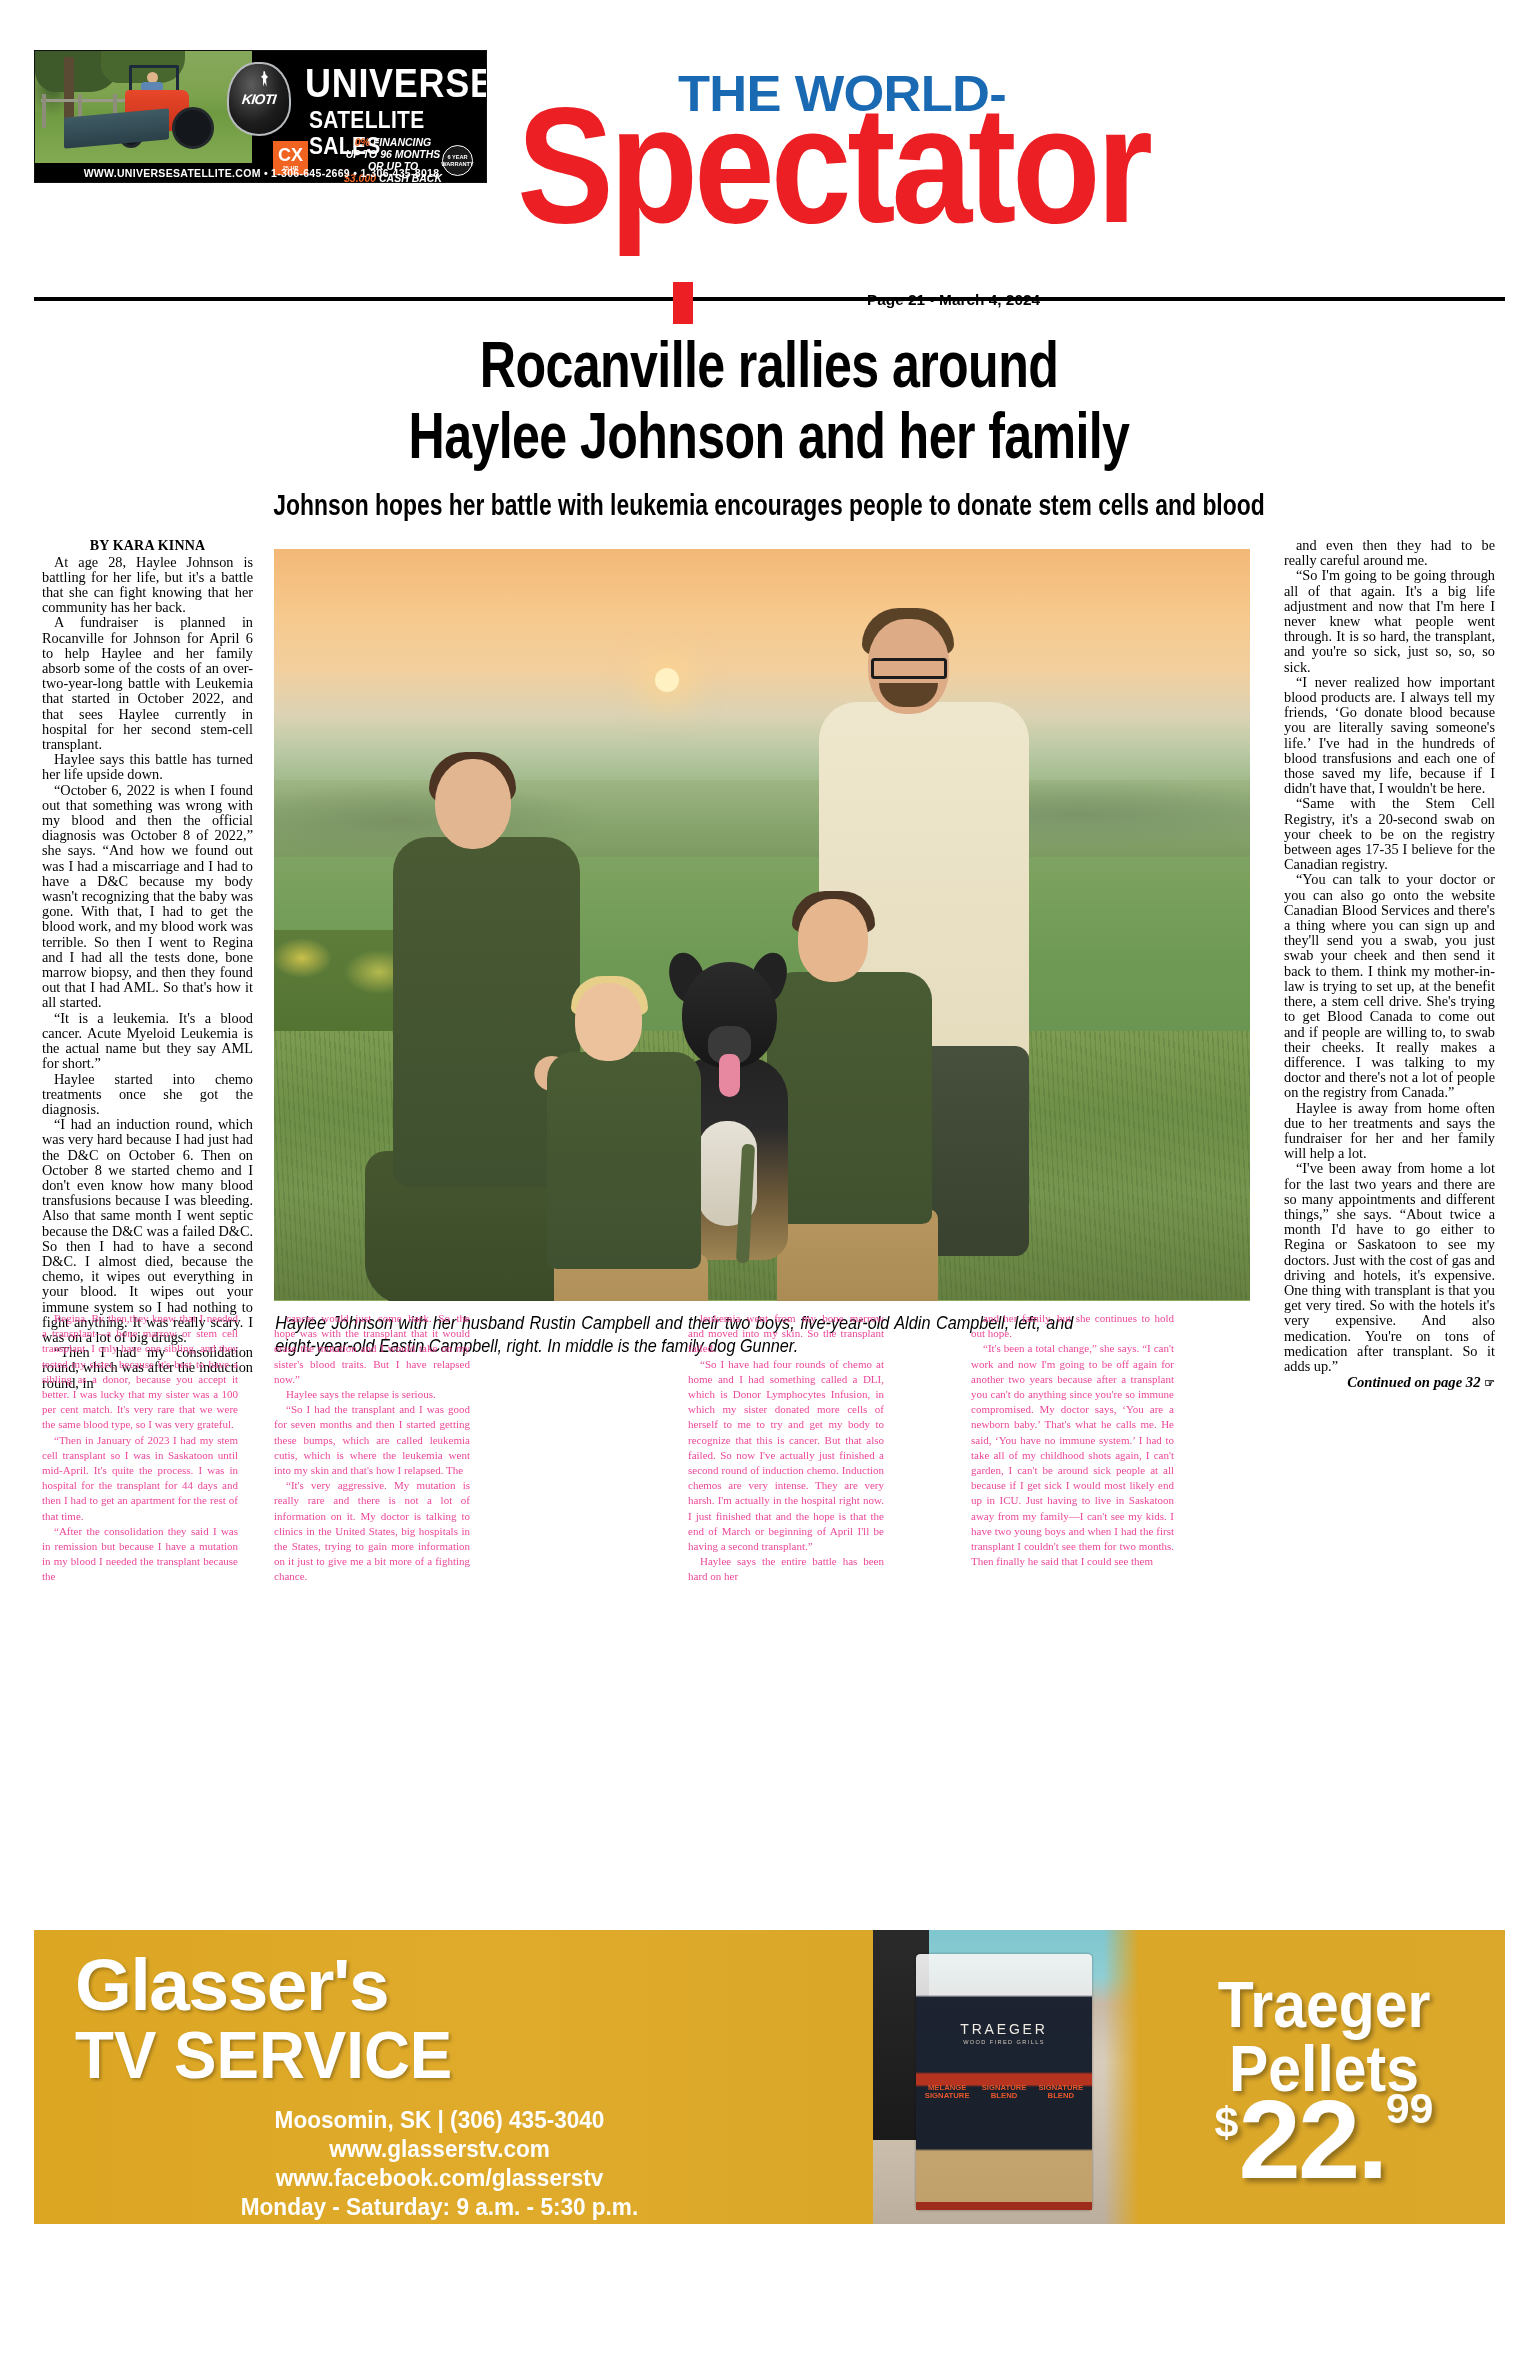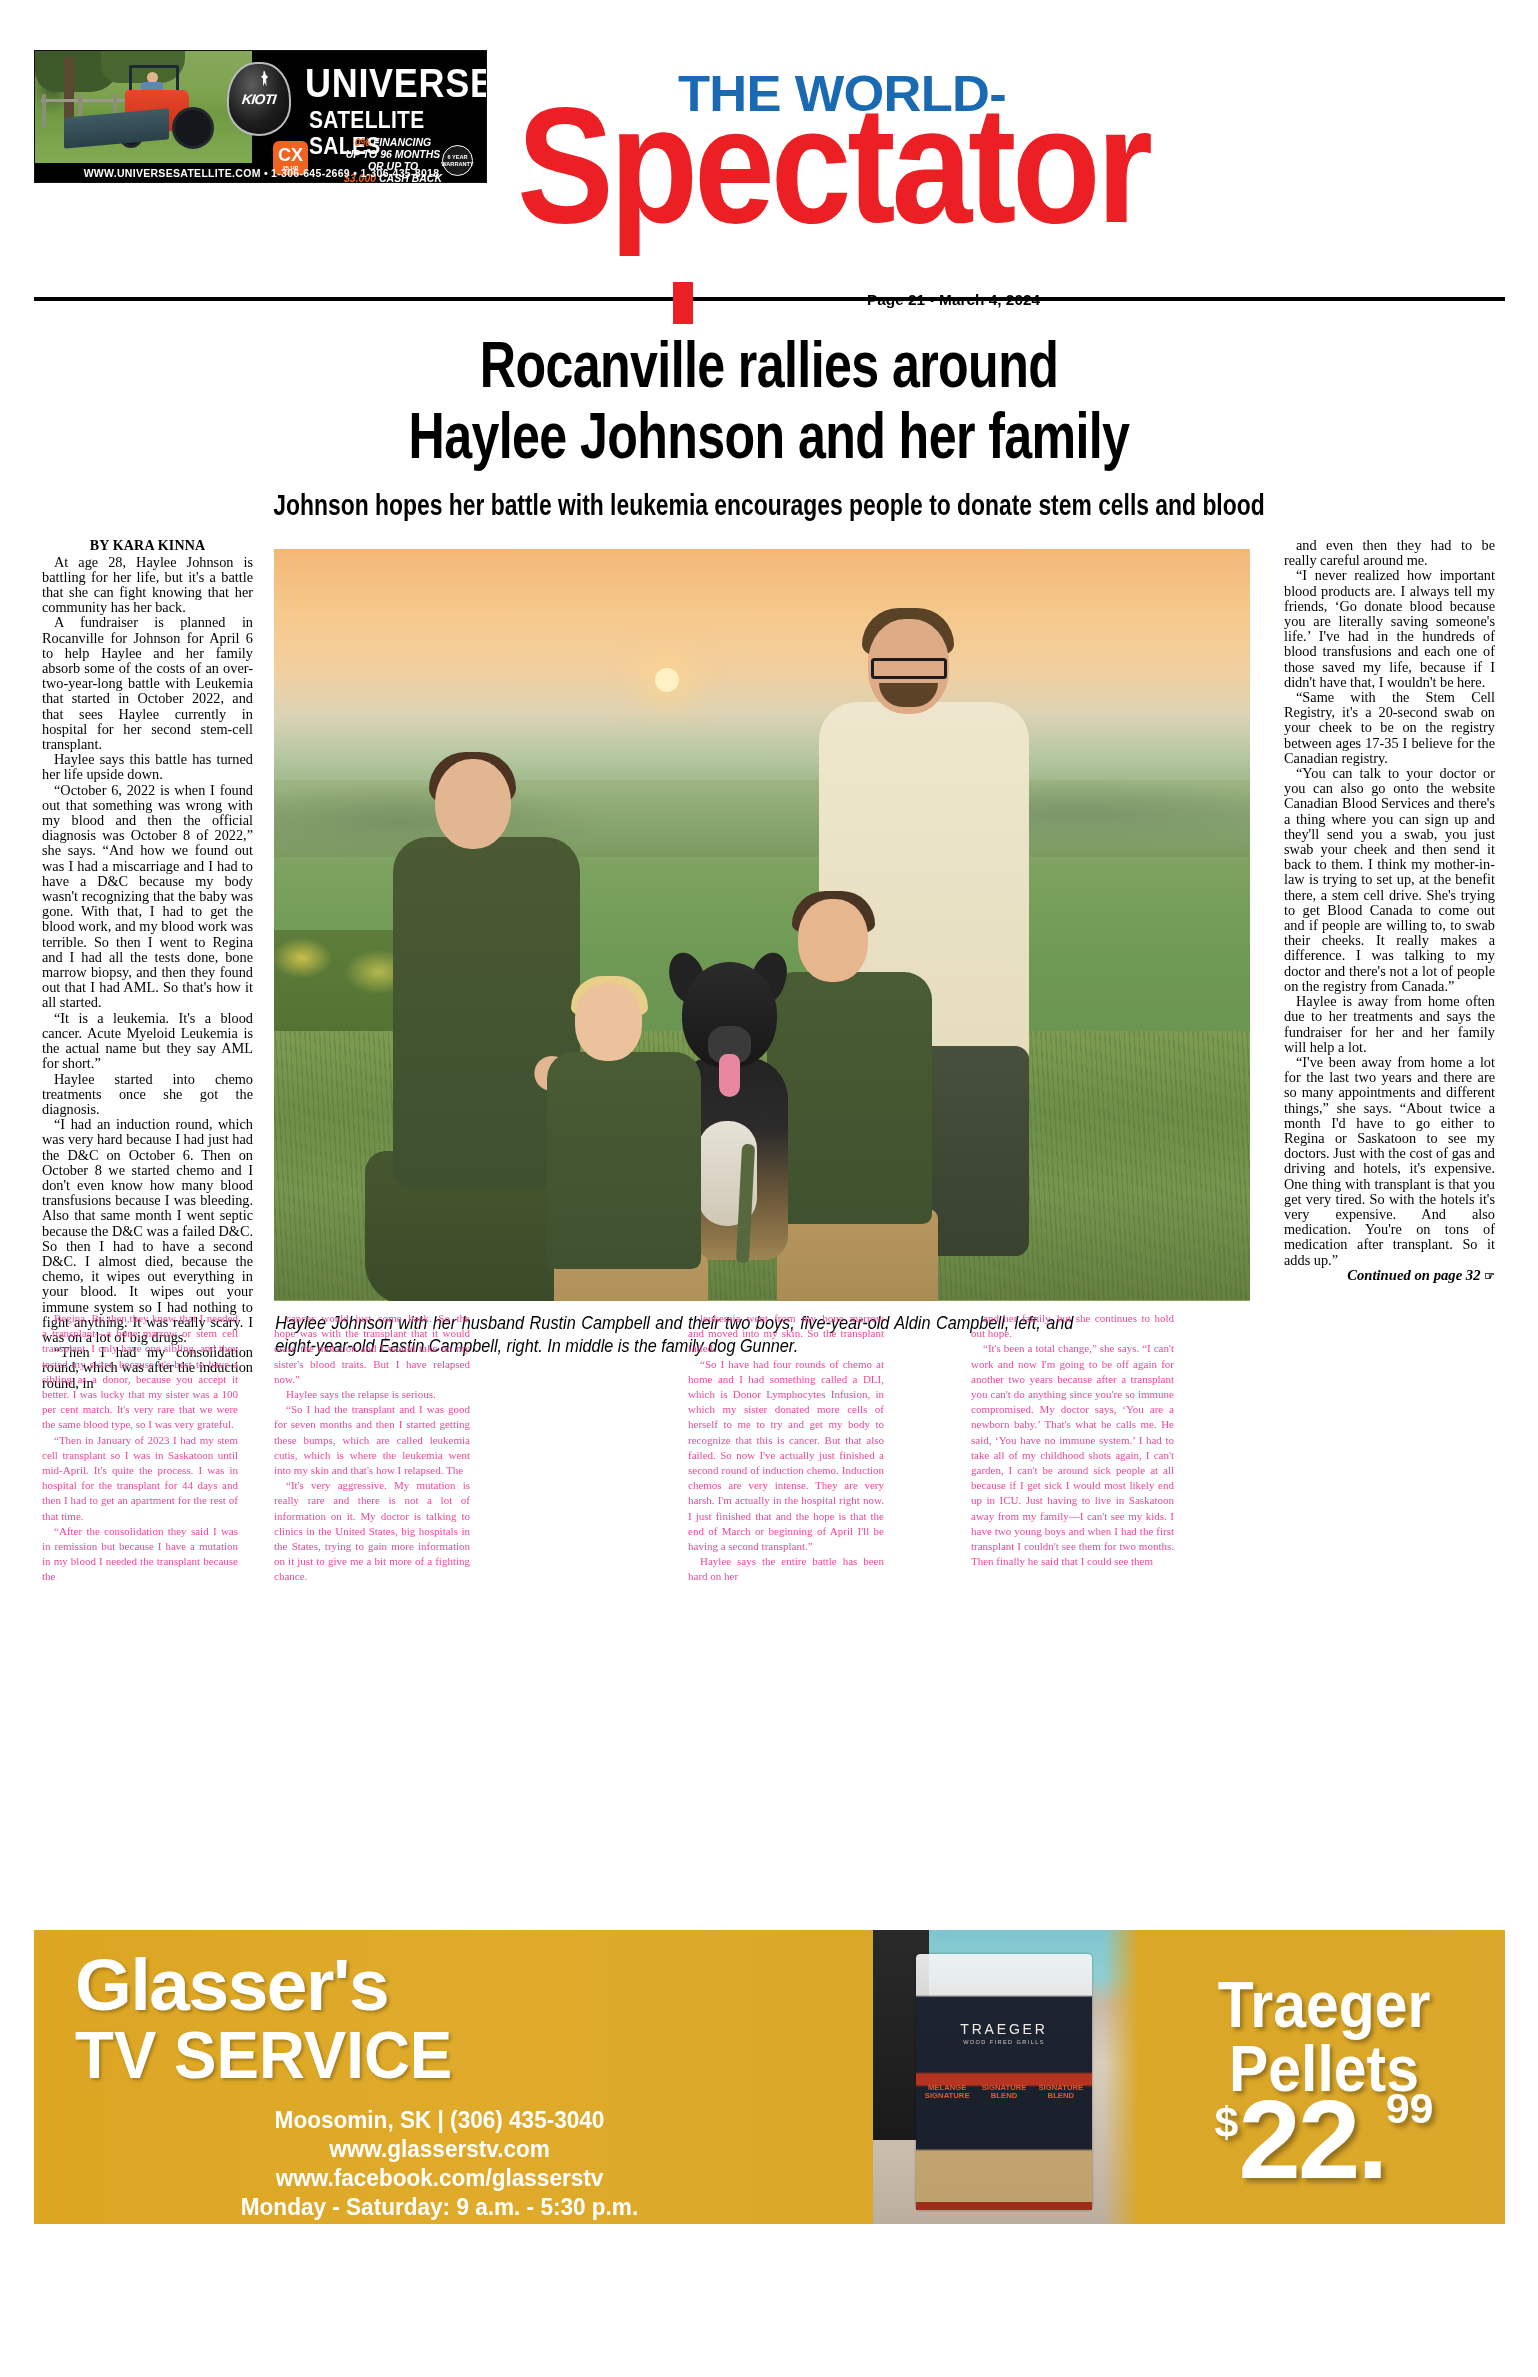--- a/index.html
+++ b/index.html
@@ -81,21 +81,21 @@
   }
   .fin-block {
     position:absolute; left:270px; top:85px; width:176px; text-align:center;
     font-family:"Liberation Sans", sans-serif; font-weight:bold; font-style:italic;
     color:#fff; font-size:10.5px; line-height:12px;
   }
   .fin-block .orange { color:#f06321; }
   .cx-badge {
     position:absolute; left:238px; top:90px; width:35px; height:34px;
     background:#f06321; color:#fff; font-family:"Liberation Sans", sans-serif;
-    font-weight:bold; text-align:center; line-height:1;border-radius:6px;
+    font-weight:bold; text-align:center; line-height:1;
   }
   .cx-badge .cx { font-size:18px; display:block; padding-top:4.9px; }
   .cx-badge .hp { font-size:5.6px; display:block; padding-top:2.1px; }
   .yr-badge {
     position:absolute; left:407px; top:94px; width:31px; height:31px;
     border-radius:50%; background:#1a1a1a; border:1.4px solid #fff; color:#fff;
     font-family:"Liberation Sans", sans-serif; font-size:5.6px; font-weight:bold;
     display:flex; align-items:center; justify-content:center; text-align:center; line-height:6.3px;
   }
   .kioti-footer {
@@ -477,20 +477,21 @@
           <div class="torso"></div>
         <div class="hair"></div>
           <div class="head"></div>
       </div>
     </div>
     <div class="caption">Haylee Johnson with her husband Rustin Campbell and their two boys, five-year-old Aldin Campbell, left, and eight-year-old Eastin Campbell, right. In middle is the family dog Gunner.</div>
   </div>
 
   <div class="col" id="col-6">
     <p>and even then they had to be really careful around me.</p>
+    <p>“So I'm going to be going through all of that again. It's a big life adjustment and now that I'm here I never knew what people went through. It is so hard, the transplant, and you're so sick, just so, so, so sick.</p>
     <p>“I never realized how important blood products are. I always tell my friends, ‘Go donate blood because you are literally saving someone's life.’ I've had in the hundreds of blood transfusions and each one of those saved my life, because if I didn't have that, I wouldn't be here.</p>
     <p>“Same with the Stem Cell Registry, it's a 20-second swab on your cheek to be on the registry between ages 17-35 I believe for the Canadian registry.</p>
     <p>“You can talk to your doctor or you can also go onto the website Canadian Blood Services and there's a thing where you can sign up and they'll send you a swab, you just swab your cheek and then send it back to them. I think my mother-in-law is trying to set up, at the benefit there, a stem cell drive. She's trying to get Blood Canada to come out and if people are willing to, to swab their cheeks. It really makes a difference. I was talking to my doctor and there's not a lot of people on the registry from Canada.”</p>
     <p>Haylee is away from home often due to her treatments and says the fundraiser for her and her family will help a lot.</p>
     <p>“I've been away from home a lot for the last two years and there are so many appointments and different things,” she says. “About twice a month I'd have to go either to Regina or Saskatoon to see my doctors. Just with the cost of gas and driving and hotels, it's expensive. One thing with transplant is that you get very tired. So with the hotels it's very expensive. And also medication. You're on tons of medication after transplant. So it adds up.”</p>
     <div class="cont">
       <span>Continued on page 32</span>
       <span class="hand">☞</span>
     </div>
   </div>

